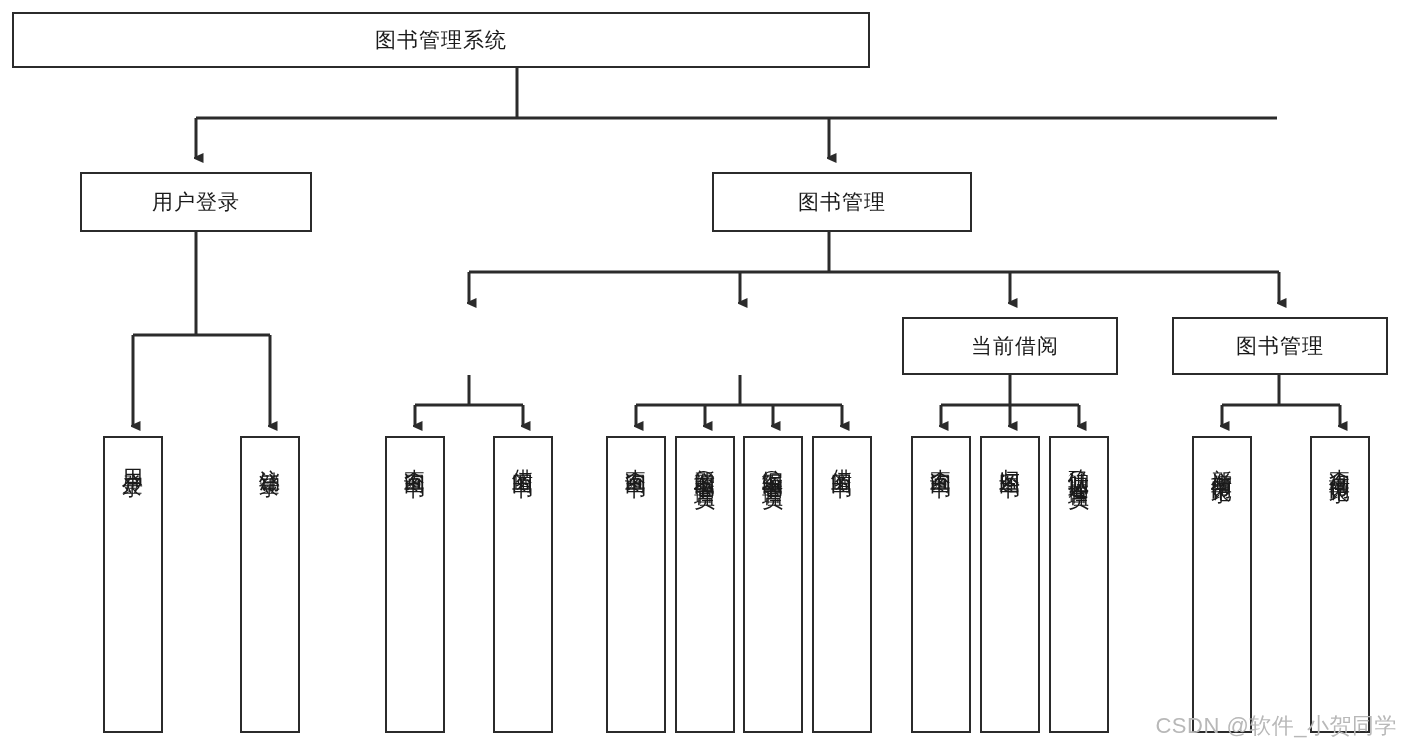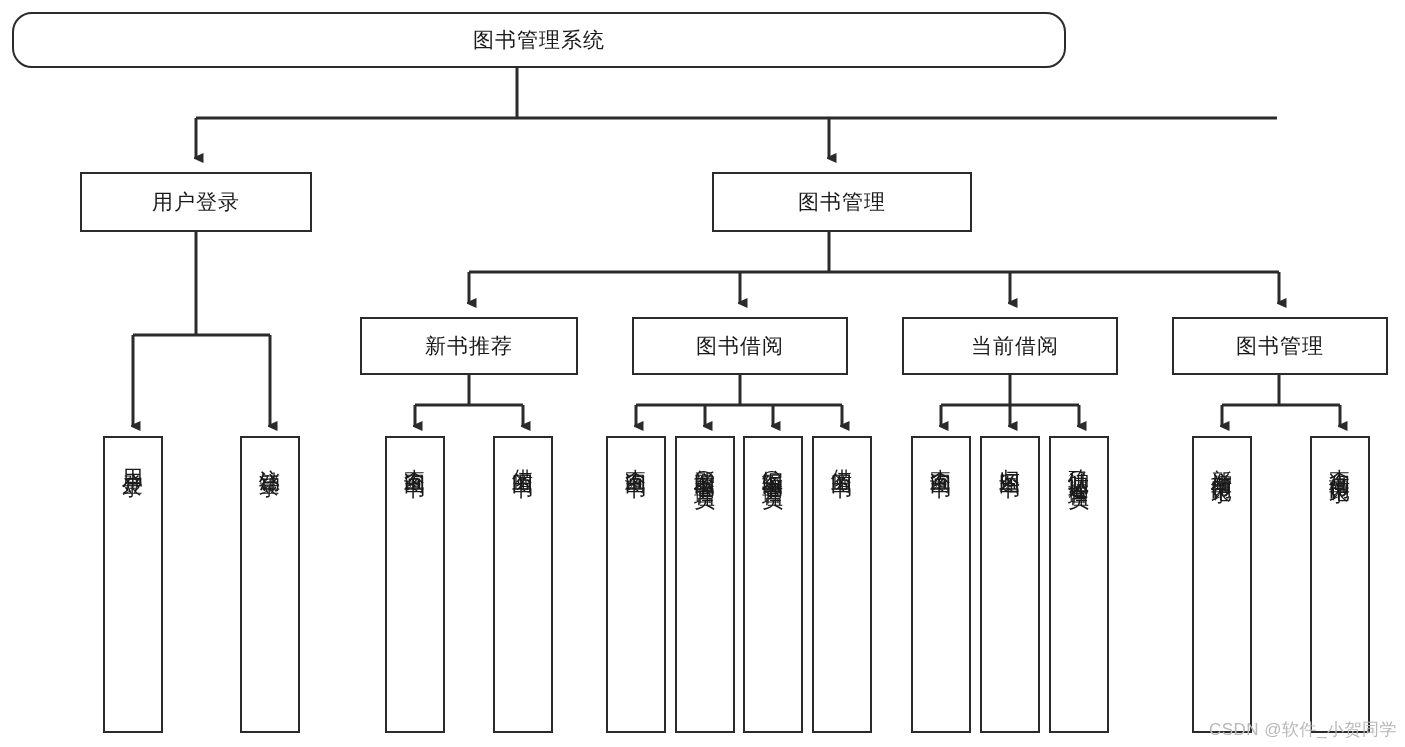--- a/index.html
+++ b/index.html
@@ -43,21 +43,21 @@
     writing-mode:vertical-rl;
     text-orientation:upright;
     font-size:21px;
     letter-spacing:3px;
     line-height:1;
   }
   #watermark{
     position:absolute;
     right:8px;
     bottom:6px;
-    font-size:17px;
+    font-size:22px;
     color:#b8b8b8;
     letter-spacing:0.5px;
     white-space:nowrap;
     pointer-events:none;
   }
 </style>
 </head>
 <body>
 
 <div id="diagram-root">
@@ -105,39 +105,33 @@
       <path d="M1010,405 L1010,426" marker-end="url(#arrowhead)"></path>
       <path d="M1079,405 L1079,426" marker-end="url(#arrowhead)"></path>
 
       <path d="M1279,375 L1279,405"></path>
       <path d="M1222,405 L1340,405"></path>
       <path d="M1222,405 L1222,426" marker-end="url(#arrowhead)"></path>
       <path d="M1340,405 L1340,426" marker-end="url(#arrowhead)"></path>
     </g>
   </svg>
 
-  <div class="node-box node-horizontal" style="left:12px;top:12px;width:1054px;height:56px;border-radius:20px;">
+  <div class="node-box node-horizontal" style="left:12px;top:12px;width:858px;height:56px;">
     <span class="node-label">图书管理系统</span>
   </div>
 
   <div class="node-box node-horizontal" style="left:80px;top:172px;width:232px;height:60px;">
     <span class="node-label">用户登录</span>
   </div>
 
   <div class="node-box node-horizontal" style="left:712px;top:172px;width:260px;height:60px;">
     <span class="node-label">图书管理</span>
   </div>
 
-  <div class="node-box node-horizontal" style="left:360px;top:317px;width:218px;height:58px;">
-    <span class="node-label">新书推荐</span>
-  </div>
 
-  <div class="node-box node-horizontal" style="left:632px;top:317px;width:216px;height:58px;">
-    <span class="node-label">图书借阅</span>
-  </div>
 
   <div class="node-box node-horizontal" style="left:902px;top:317px;width:216px;height:58px;padding-left:10px;">
     <span class="node-label">当前借阅</span>
   </div>
 
   <div class="node-box node-horizontal" style="left:1172px;top:317px;width:216px;height:58px;">
     <span class="node-label">图书管理</span>
   </div>
 
   <div class="node-box node-vertical" style="left:103px;top:436px;width:60px;height:297px;">

